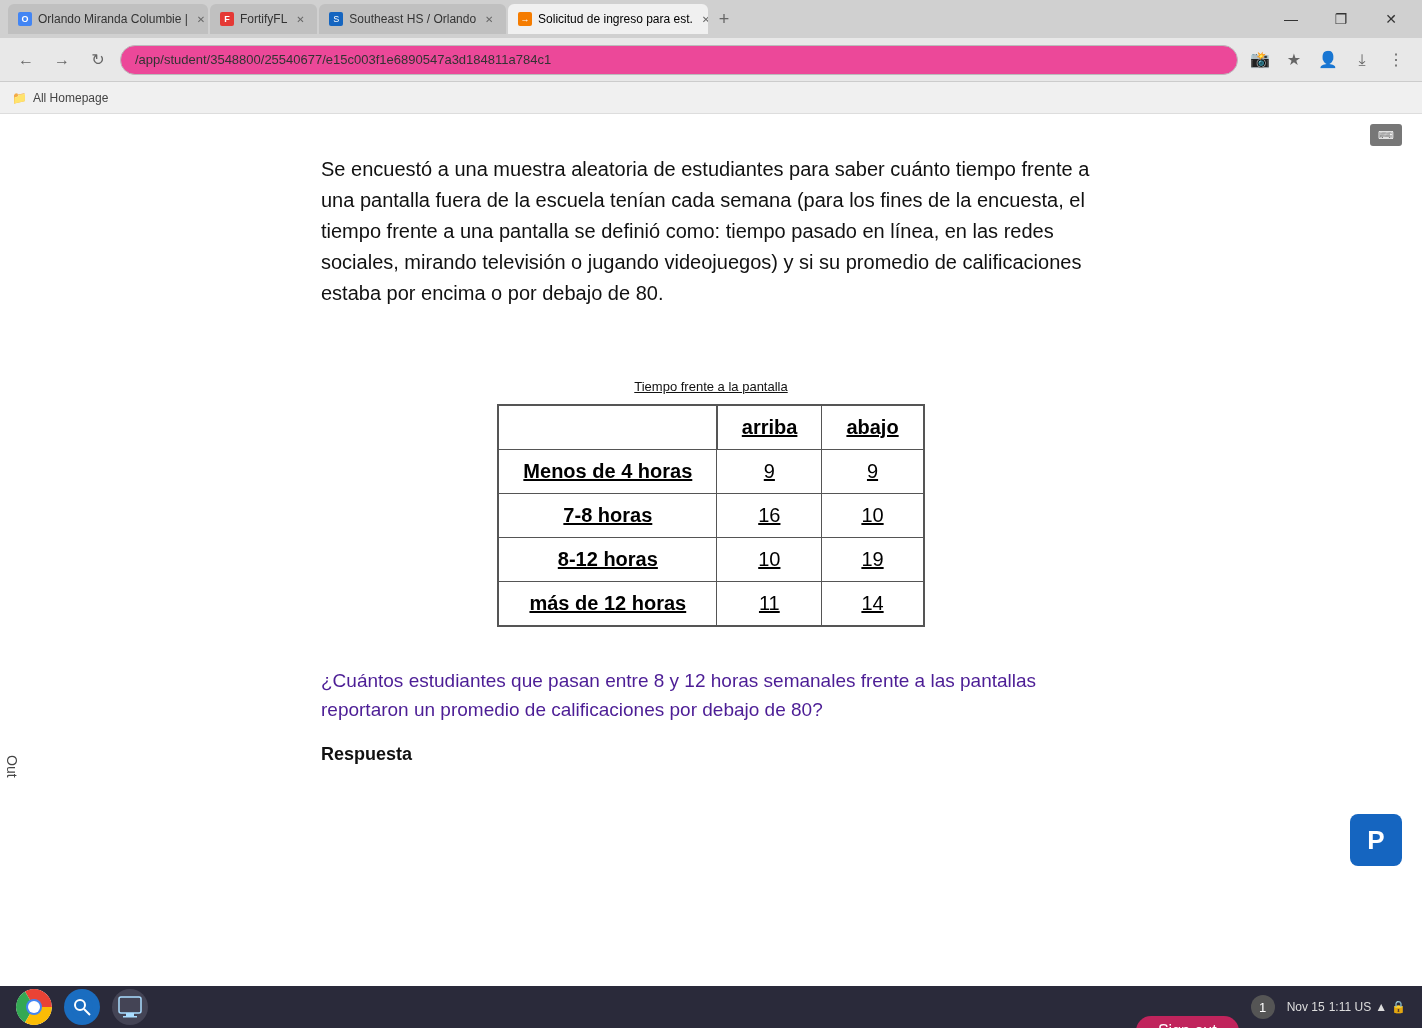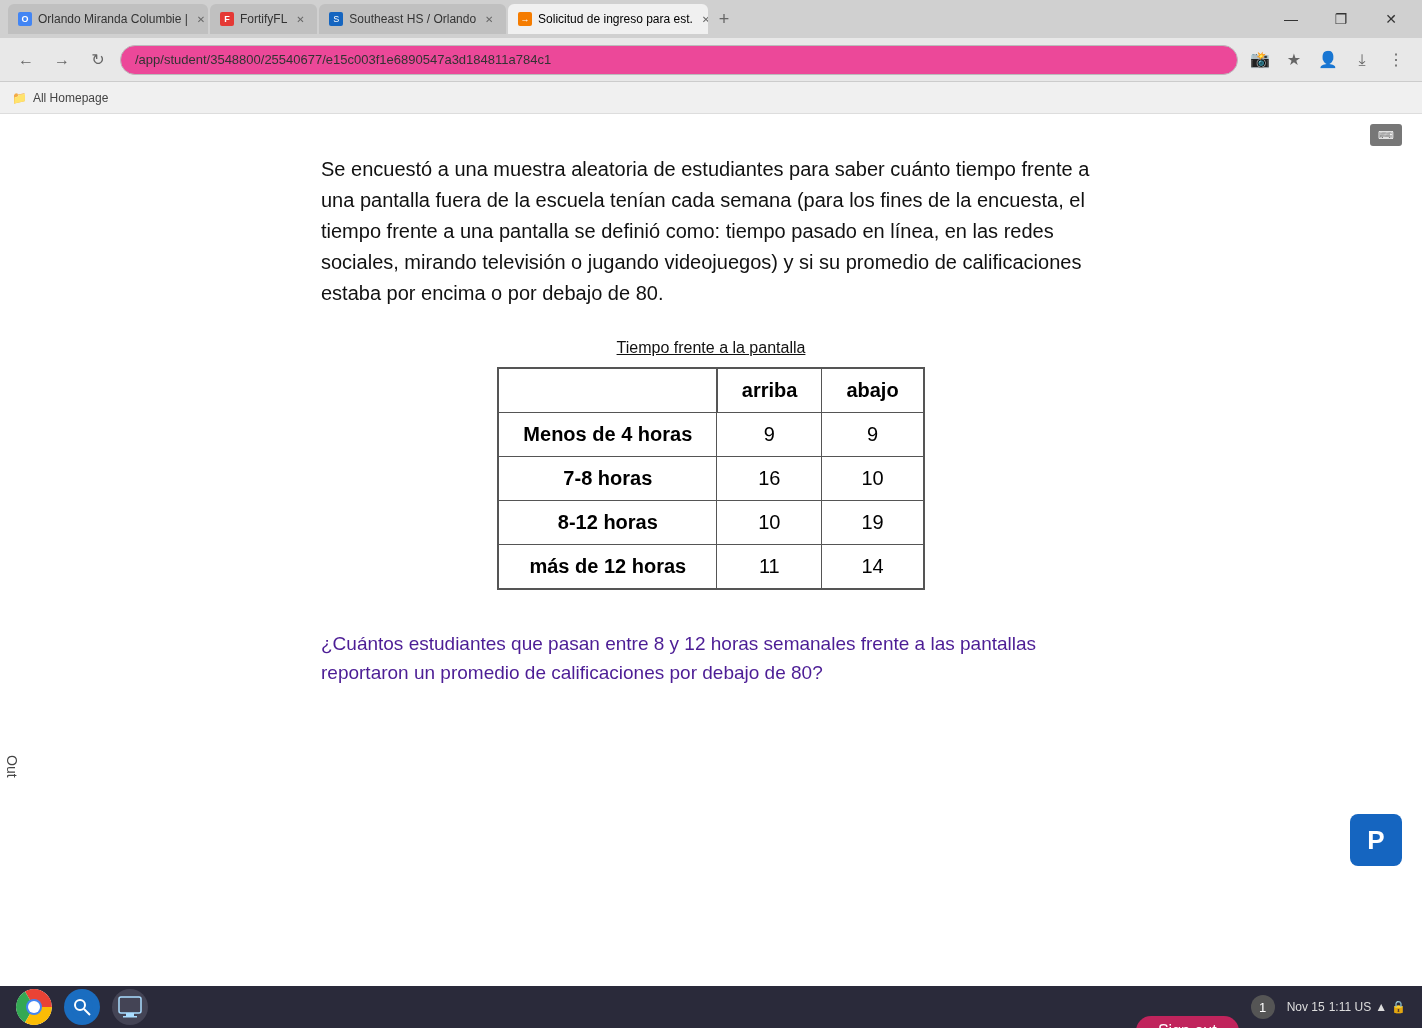--- a/index.html
+++ b/index.html
@@ -189,37 +189,39 @@
     }
 
     .table-section {
       display: flex;
       flex-direction: column;
       align-items: center;
       margin-bottom: 40px;
     }
 
     .table-title {
-      font-size: 16px;
+      font-size: 13px;
       color: #111;
       margin-bottom: 10px;
       text-decoration: underline;
+      margin-top: 40px;
     }
 
     .data-table {
       border-collapse: collapse;
       border: 2px solid #555;
       font-size: 20px;
     }
 
     .data-table th,
     .data-table td {
       border: 1.5px solid #555;
       padding: 10px 24px;
       text-align: center;
+      text-decoration: underline;
     }
 
     .data-table th {
       font-weight: bold;
     }
 
     .data-table td.row-label {
       font-weight: bold;
       text-align: center;
     }
@@ -434,20 +436,21 @@
             <td class="row-label">más de 12 horas</td>
             <td>11</td>
             <td>14</td>
           </tr>
         </tbody>
       </table>
     </div>
 
     <p class="sub-question">¿Cuántos estudiantes que pasan entre 8 y 12 horas semanales frente a las pantallas reportaron un promedio de calificaciones por debajo de 80?</p>
 
+    <div class="answer-label">Respuesta</div>
 
   </div>
 
   <div class="float-p-btn">P</div>
 
   <div style="position:absolute;right:20px;top:10px;background:#777;border-radius:3px;width:32px;height:22px;display:flex;align-items:center;justify-content:center;">
     <span style="color:#fff;font-size:11px;">⌨</span>
   </div>
 
   <div class="sidebar-out">Out</div>

